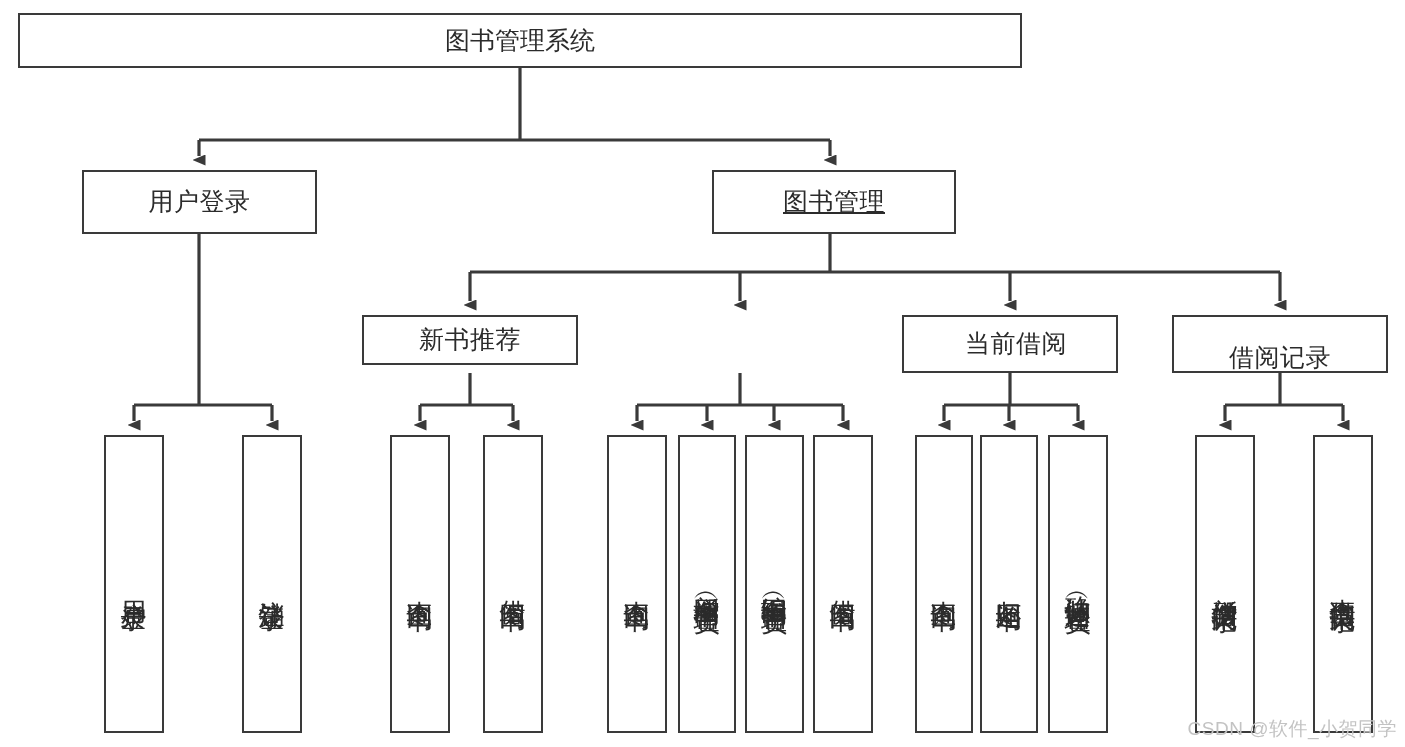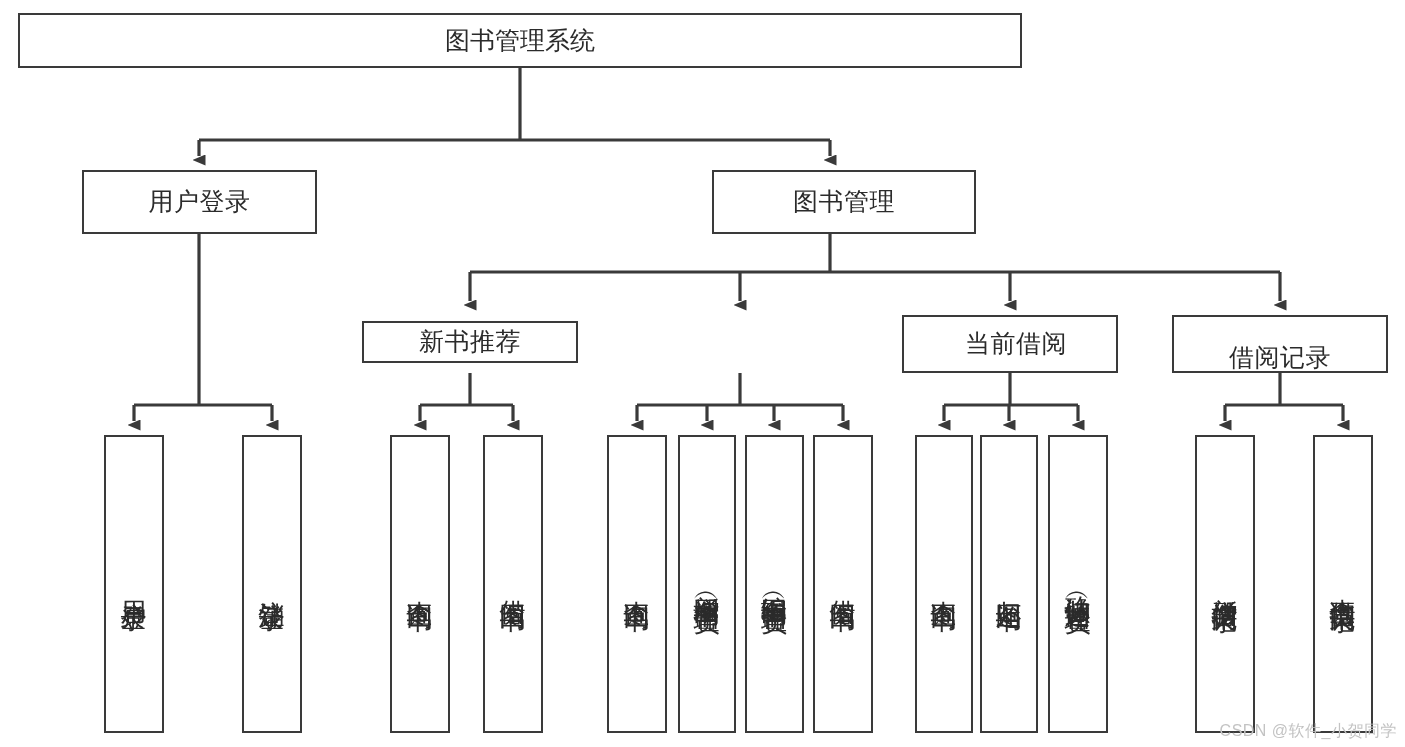--- a/index.html
+++ b/index.html
@@ -58,21 +58,21 @@
     line-height: 1.16;
     letter-spacing: 2px;
     white-space: nowrap;
     color: #2b2b2b;
     text-align: center;
   }
   .watermark {
     position: absolute;
     right: 8px;
     bottom: 5px;
-    font-size: 16px;
+    font-size: 19px;
     color: #c3c3c3;
     letter-spacing: 0.5px;
     white-space: nowrap;
     user-select: none;
   }
 </style>
 </head>
 <body>
 
 <div id="canvas">
@@ -127,25 +127,25 @@
     </g>
   </svg>
 
   <div class="node root" style="left:18px; top:13px; width:1004px; height:55px;">
     <span>图书管理系统</span>
   </div>
 
   <div class="node h" style="left:82px; top:170px; width:235px; height:64px;">
     <span>用户登录</span>
   </div>
-  <div class="node h" style="left:712px; top:170px; width:264px; height:64px;">
+  <div class="node h" style="left:712px; top:170px; width:244px; height:64px;text-decoration:underline;">
     <span>图书管理</span>
   </div>
 
-  <div class="node h" style="left:362px; top:315px; width:216px; height:42px;margin-top:6px;">
+  <div class="node h" style="left:362px; top:315px; width:216px; height:50px;">
     <span>新书推荐</span>
   </div>
   <div class="node h" style="left:902px; top:315px; width:216px; height:58px;padding-left:12px;">
     <span>当前借阅</span>
   </div>
   <div class="node h" style="left:1172px; top:315px; width:216px; height:58px;align-items:flex-end;">
     <span>借阅记录</span>
   </div>
 
   <div class="node v" style="left:104px; top:435px; width:60px; height:298px;">

